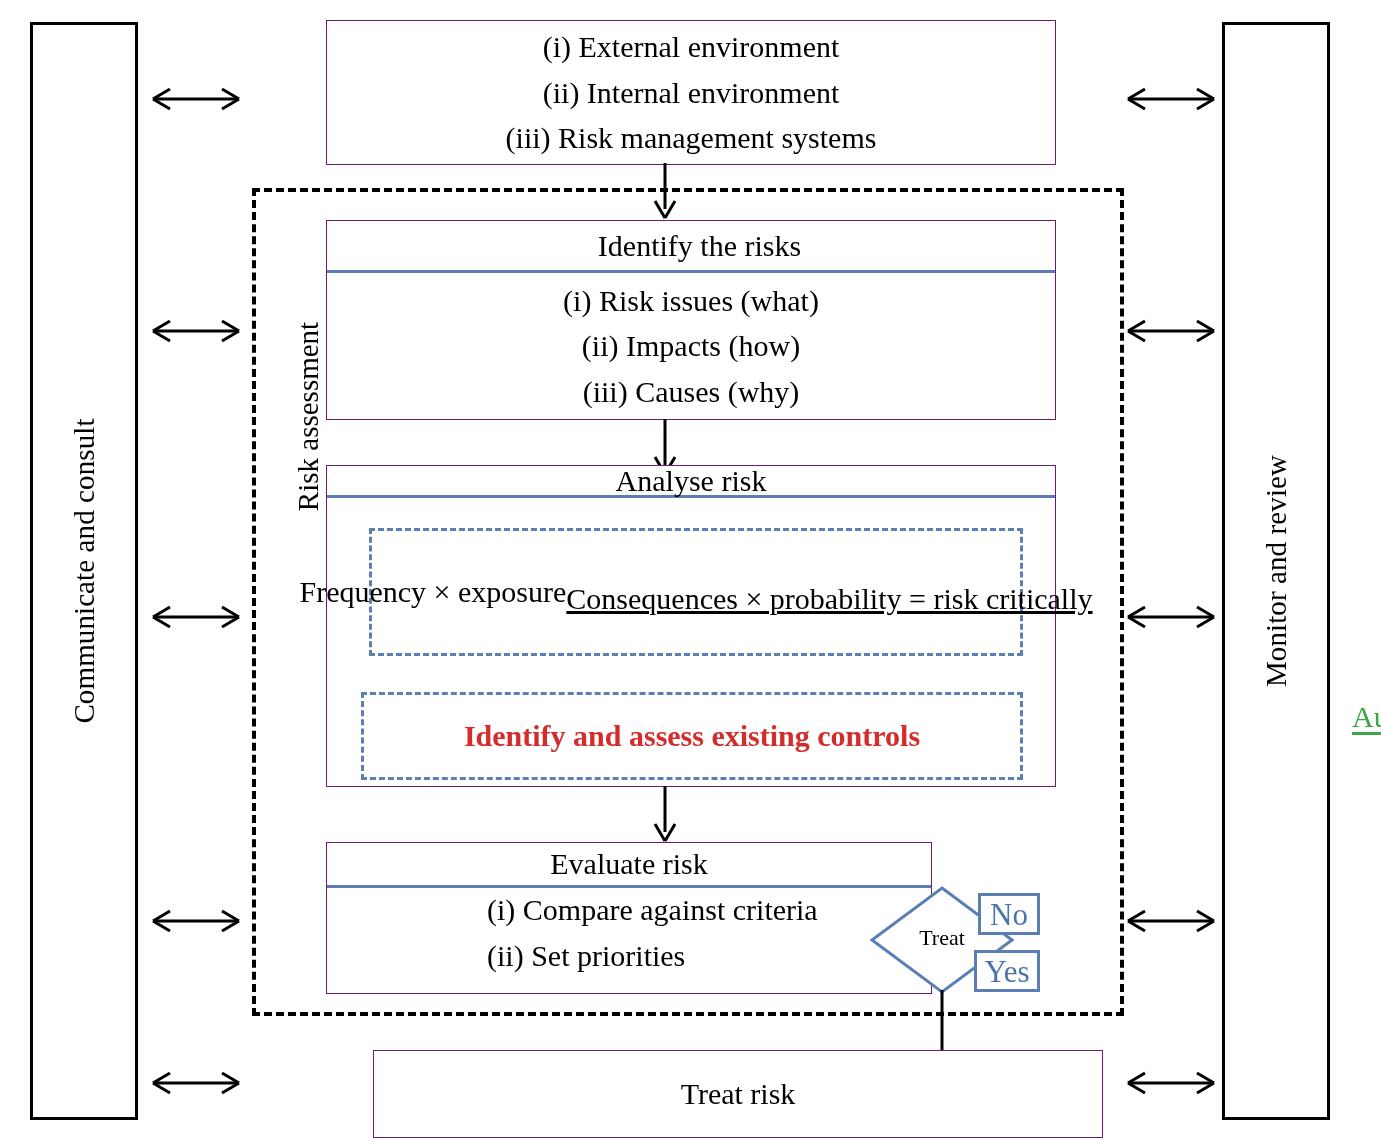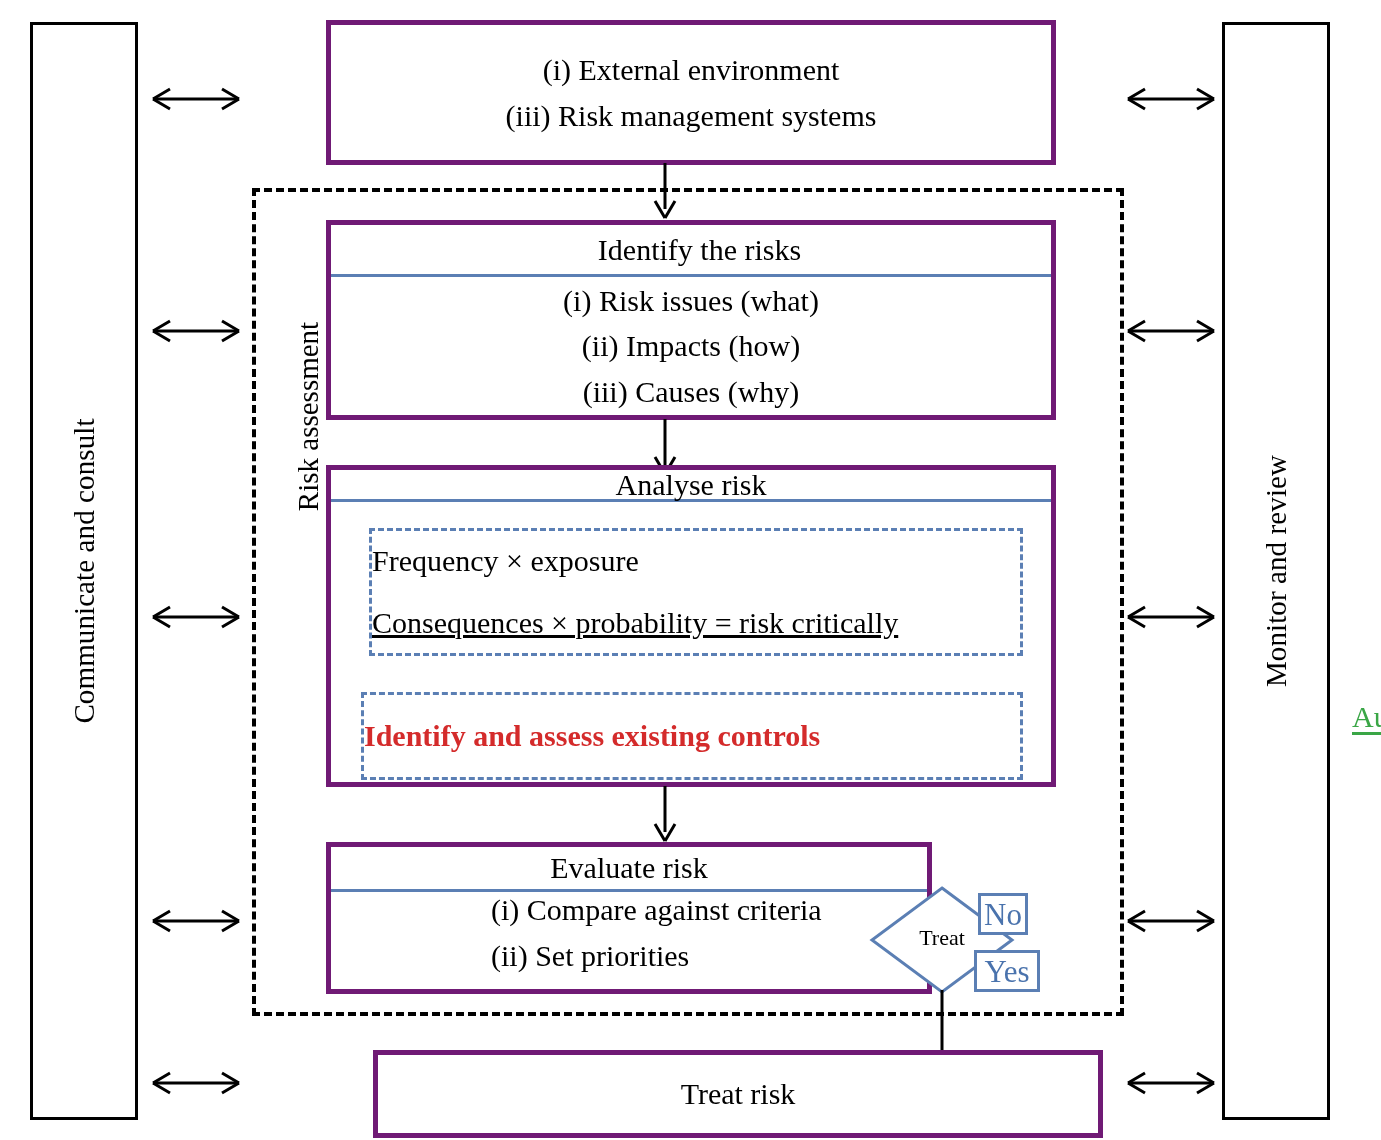--- a/index.html
+++ b/index.html
@@ -38,21 +38,21 @@
   }
 
   
   .dbl-arrow {
     position: absolute;
   }
 
   
   .bbox {
     position: absolute;
-    border: 5px solid #701a75;
+    border: 1px solid #701a75;
     background: #ffffff;
     box-sizing: border-box;
   }
   .bbox-header {
     position: absolute;
     left: 0;
     right: 0;
     top: 0;
     border-bottom: 3px solid #5b7fb4;
     box-sizing: border-box;
@@ -91,22 +91,22 @@
     transform: rotate(-90deg);
   }
 
   
   .dbox {
     position: absolute;
     border: 3px dashed #5b7fb4;
     box-sizing: border-box;
     background: #ffffff;
     display: flex;
-    flex-direction: column;
-    align-items: flex-start;
+    flex-direction: row;
+    align-items: center;
     justify-content: center;
   }
   .dbox .ln {
     font-size: 30px;
     line-height: 1.6;
     white-space: nowrap;
   }
   .red-text { color: #d42b2b; font-weight: bold; }
 
   
@@ -210,20 +210,21 @@
     <path d="M 10 21 L 27 11 M 10 21 L 27 31" stroke="#000" stroke-width="3" fill="none"></path>
     <path d="M 96 21 L 79 11 M 96 21 L 79 31" stroke="#000" stroke-width="3" fill="none"></path>
   </svg>
 
   <div id="risk-assessment-group" style="left:252px; top:188px; width:872px; height:828px;"></div>
   <div id="risk-assessment-label" style="left:213px; top:400px; width:190px; text-align:center;">Risk assessment</div>
 
   <div class="bbox" id="context-box" style="left:326px; top:20px; width:730px; height:145px;">
     <div class="bbox-lines" style="top:0; bottom:0; justify-content:center;">
       <div class="ln">(i) External environment</div>
+      <div class="ln">(ii) Internal environment</div>
       <div class="ln">(iii) Risk management systems</div>
     </div>
   </div>
 
   <svg class="conn" style="left:645px; top:163px;" width="40" height="58" viewBox="0 0 40 58">
     <line x1="20" y1="0" x2="20" y2="46" stroke="#000" stroke-width="3"></line>
     <path d="M 20 55 L 10 38 M 20 55 L 30 38" stroke="#000" stroke-width="3" fill="none"></path>
   </svg>
 
   <div class="bbox" id="identify-box" style="left:326px; top:220px; width:730px; height:200px;">
@@ -264,21 +265,21 @@
       <div class="ln">(i) Compare against criteria</div>
       <div class="ln">(ii) Set priorities</div>
     </div>
   </div>
 
   <svg id="decision-diamond" style="left:868px; top:884px;" width="148" height="112" viewBox="0 0 148 112">
     <polygon points="74,4 144,56 74,108 4,56" fill="#ffffff" stroke="#5b7fb4" stroke-width="3"></polygon>
   </svg>
   <div id="decision-label" style="left:868px; top:925px; width:148px; text-align:center;">Treat</div>
 
-  <div class="yn-box" id="no-box" style="left:978px; top:893px; width:50px; height:42px;">No</div>
+  <div class="yn-box" id="no-box" style="left:978px; top:893px; width:62px; height:42px;">No</div>
 
   <div class="yn-box" id="yes-box" style="left:974px; top:950px; width:66px; height:42px;">Yes</div>
 
   <svg class="conn" style="left:922px; top:990px;" width="40" height="90" viewBox="0 0 40 90">
     <line x1="20" y1="0" x2="20" y2="78" stroke="#000" stroke-width="3"></line>
     <path d="M 20 86 L 10 69 M 20 86 L 30 69" stroke="#000" stroke-width="3" fill="none"></path>
   </svg>
 
   <div class="bbox" id="treat-risk-box" style="left:326px; top:1050px; width:730px; height:88px;margin-left:47px;">
     <div class="bbox-lines" style="top:0; bottom:0; justify-content:center;">

